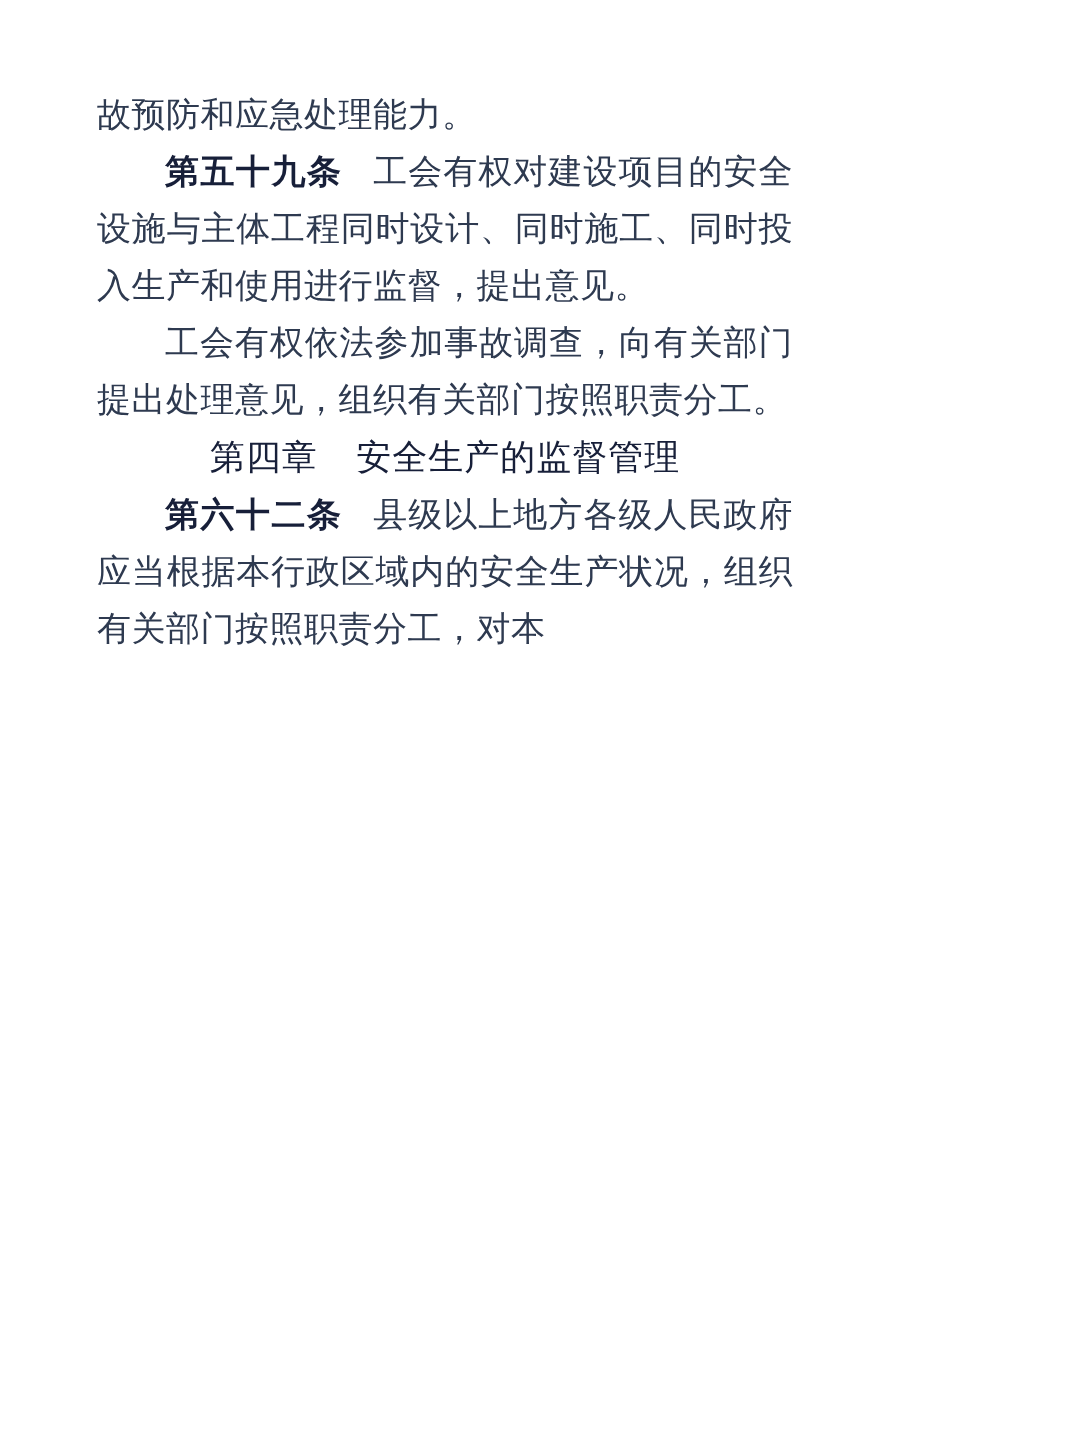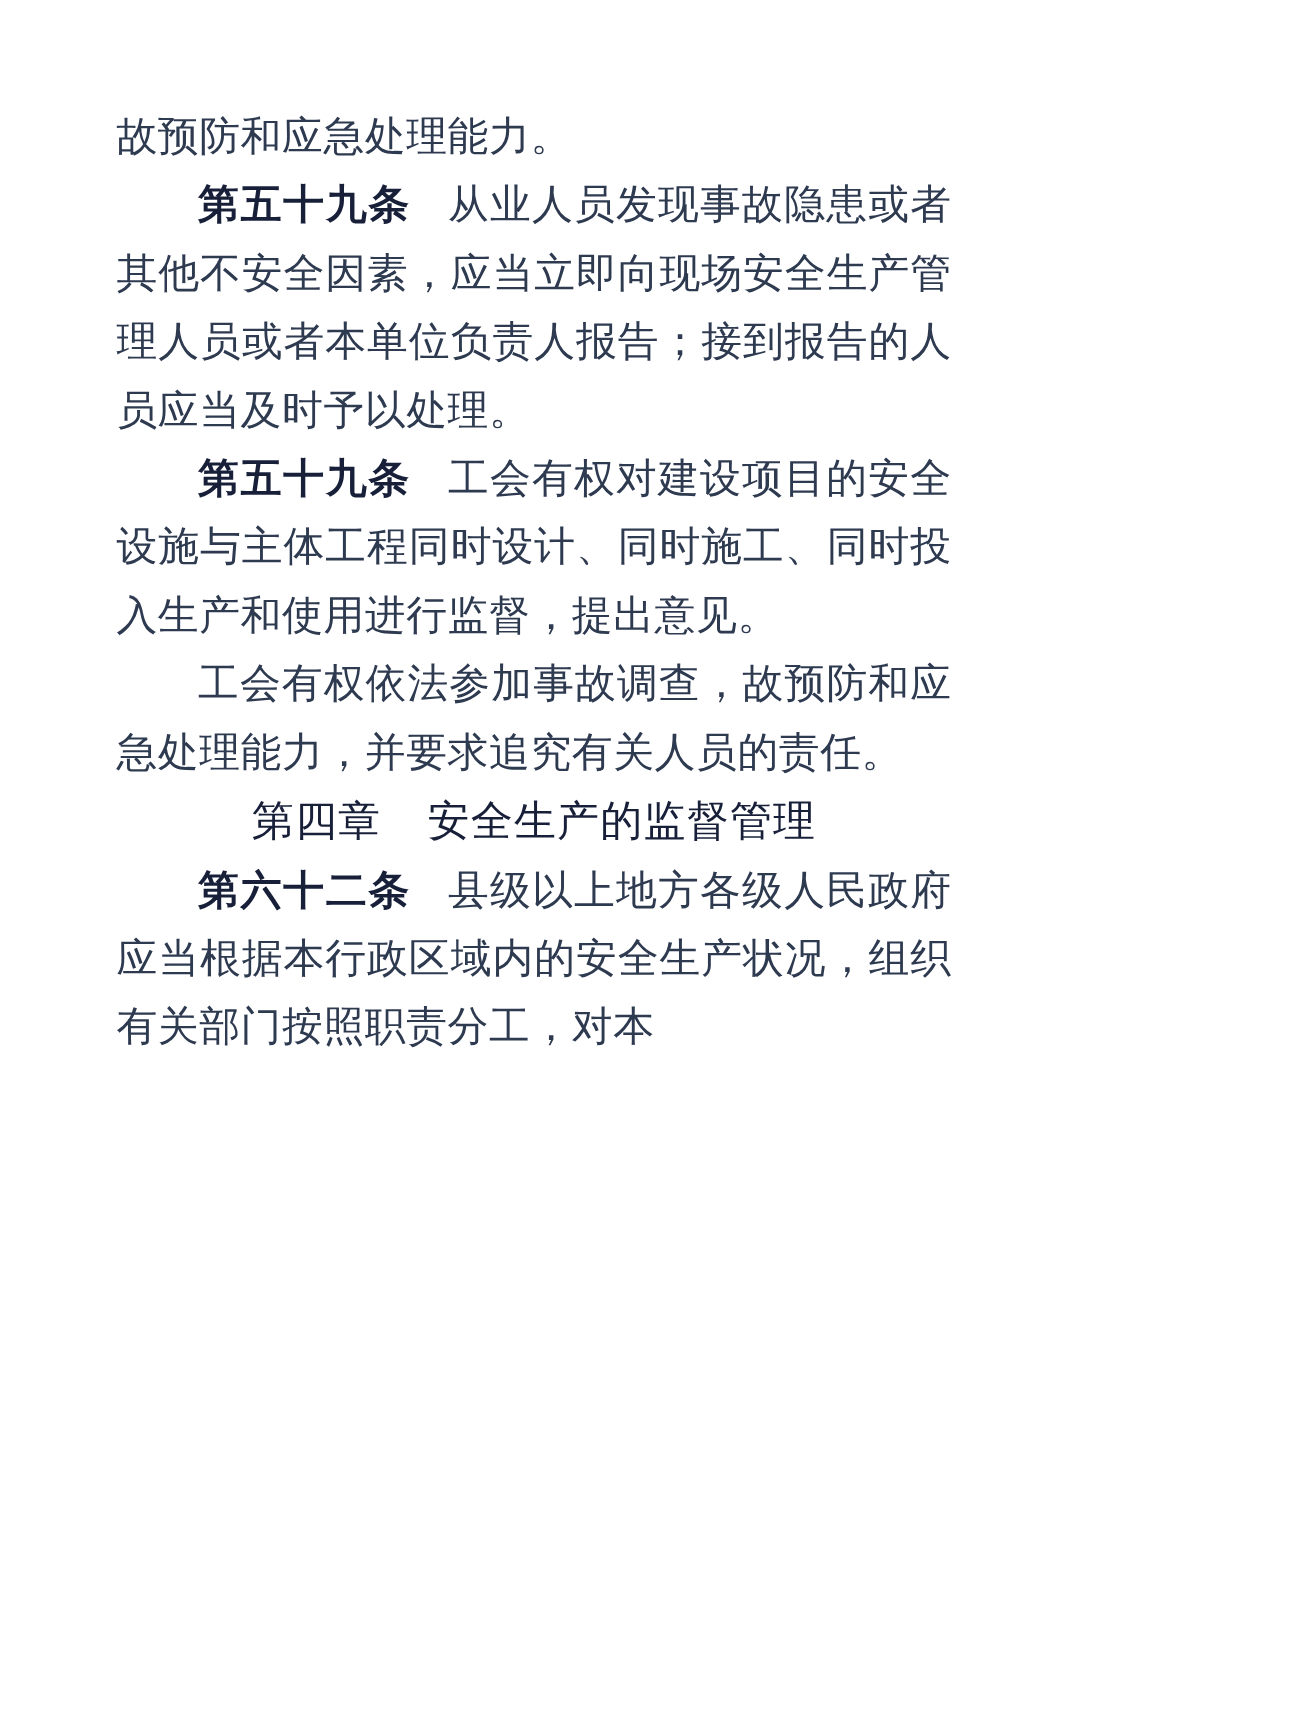--- a/index.html
+++ b/index.html
@@ -54,25 +54,24 @@
     margin-right: 1.1em;
   }
 </style>
 </head>
 <body>
 
 <main class="page">
 
   <p class="para cont"><span>故预防和应急处理能力。</span></p>
 
-  <p class="para"><span class="artnum">第五十九条</span><span>从业人员发现事故隐患或者其他不安全因素，应当立即向现场安全生产管理人员或者本单位负责人报告；接到报告的人员应当及时予以处理。</span></p>
 
   <p class="para"><span class="artnum">第五十九条</span><span>工会有权对建设项目的安全设施与主体工程同时设计、同时施工、同时投入生产和使用进行监督，提出意见。</span></p>
 
 
-  <p class="para"><span>工会有权依法参加事故调查，故预防和应急处理能力，并要求追究有关人员的责任。</span></p>
+  <p class="para"><span>工会有权依法参加事故调查，向有关部门提出处理意见，组织有关部门按照职责分工。</span></p>
 
 
   <h2 class="chapter"><span class="chapter-num">第四章</span><span>安全生产的监督管理</span></h2>
 
   <p class="para"><span class="artnum">第六十二条</span><span>县级以上地方各级人民政府应当根据本行政区域内的安全生产状况，组织有关部门按照职责分工，对本</span></p>
 
 </main>
 
 </body></html>

